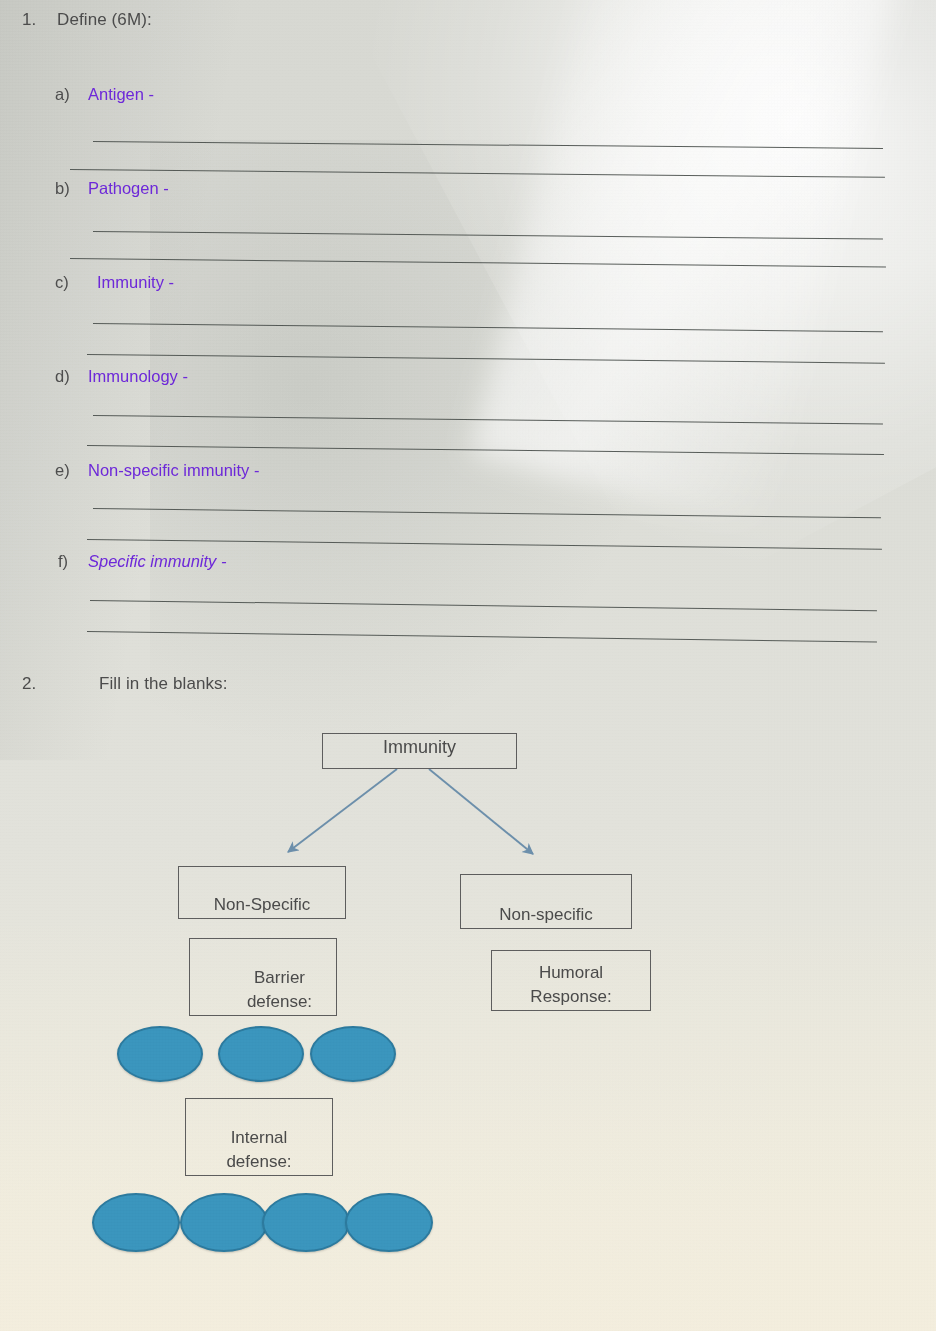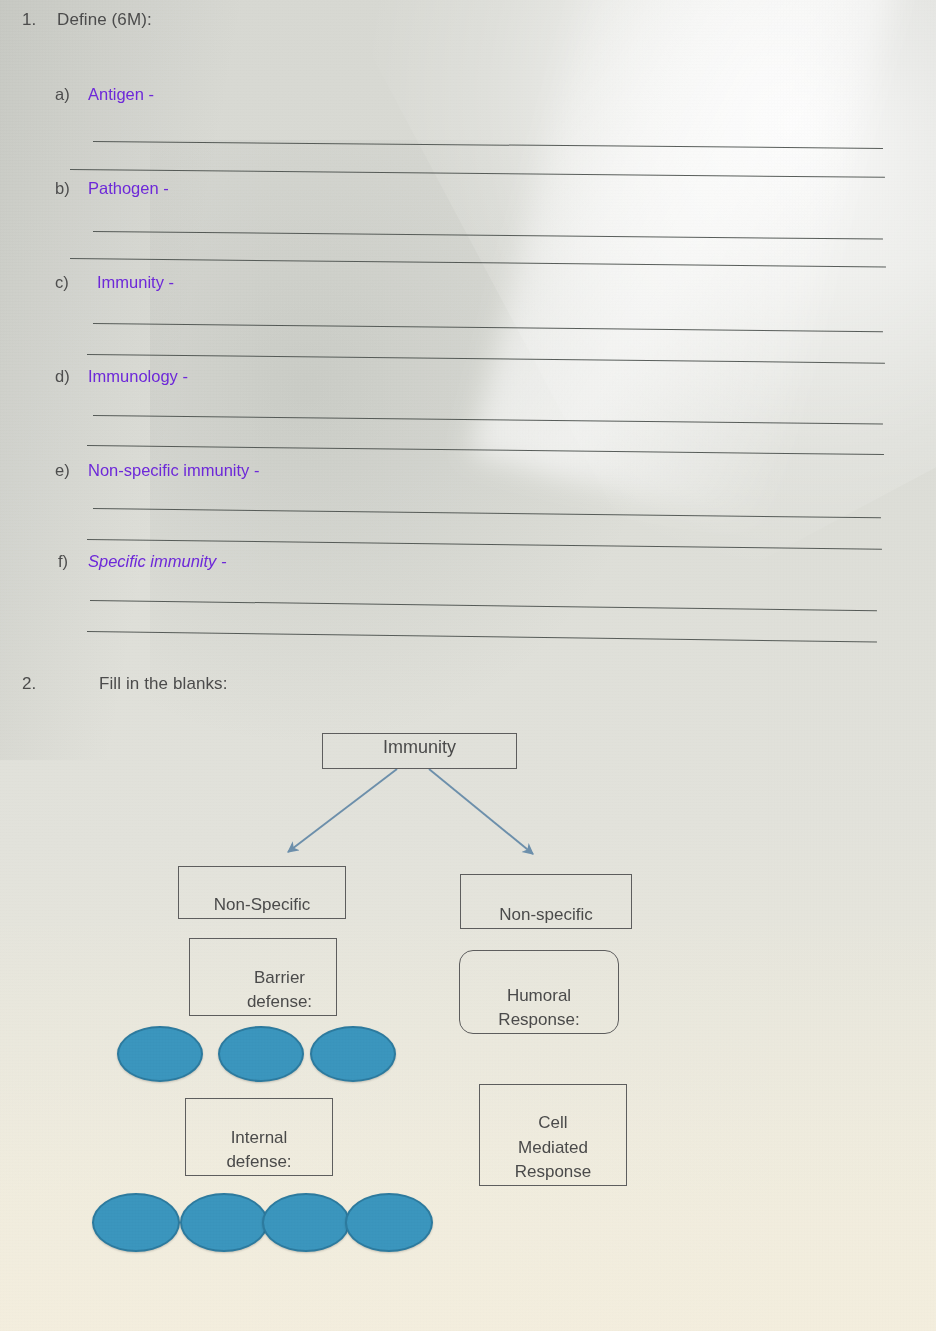--- a/index.html
+++ b/index.html
@@ -235,28 +235,23 @@
 
       <div class="ellipse" style="left:92px; top:1193px; width:84px; height:55px;"></div>
       <div class="ellipse" style="left:180px; top:1193px; width:84px; height:55px;"></div>
       <div class="ellipse" style="left:262px; top:1193px; width:84px; height:55px;"></div>
       <div class="ellipse" style="left:345px; top:1193px; width:84px; height:55px;"></div>
 
       <div class="dbox" style="left:460px; top:874px; width:172px; height:55px;">
         <span class="lines">Non-specific</span>
       </div>
 
-      <div class="dbox" style="left:459px; top:950px; width:160px; height:84px;border-radius:14px;">
+      <div class="dbox" style="left:491px; top:950px; width:160px; height:61px;">
         <span class="lines">Humoral
 Response:</span>
       </div>
 
-      <div class="dbox" style="left:479px; top:1084px; width:148px; height:102px;">
-        <span class="lines">Cell
-Mediated
-Response</span>
-      </div>
 
     </div>
   </div>
 
   <div class="grain"></div>
 </div>
 
 </body></html>

